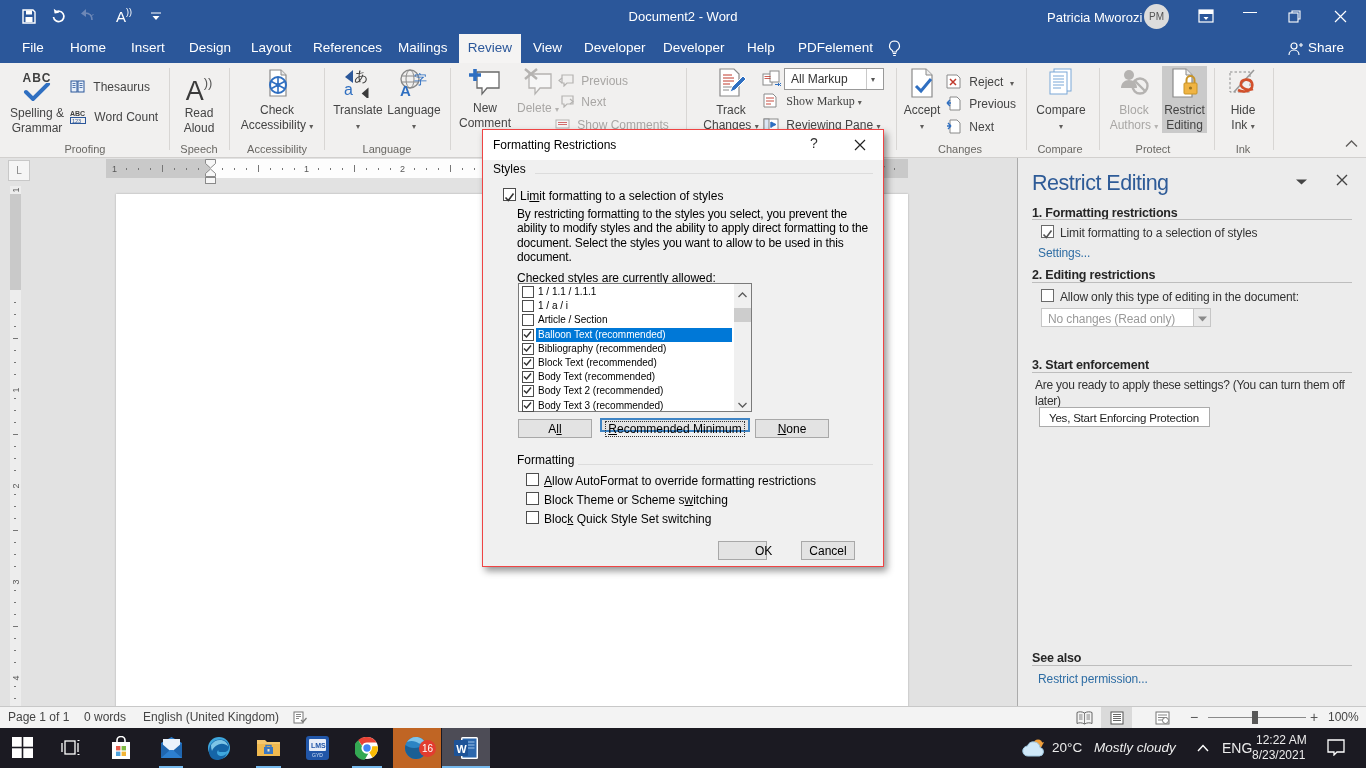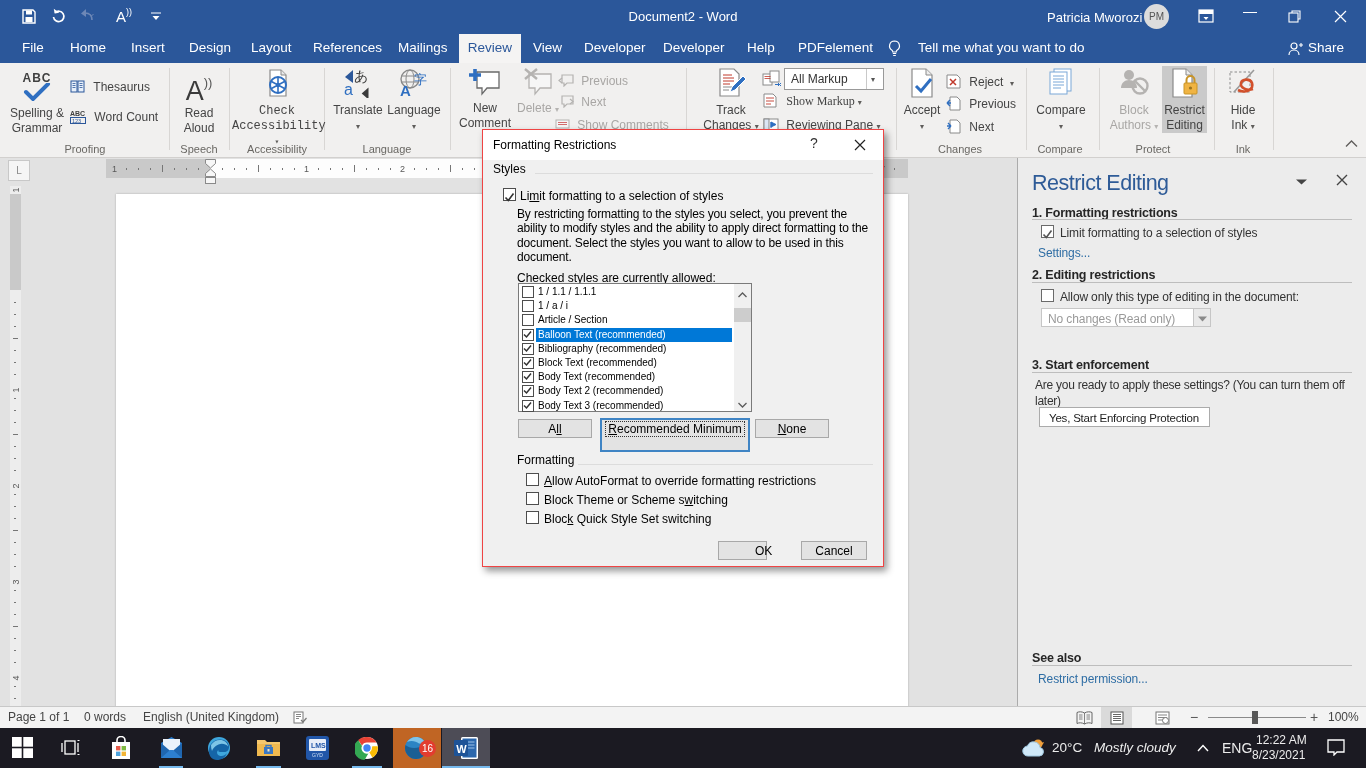--- a/index.html
+++ b/index.html
@@ -104,21 +104,20 @@
   <div class="tab active" style="left:459px;width:62px;">Review</div>
   <div class="tab" style="left:533px;">View</div>
   <div class="tab" style="left:584px;">Developer</div>
   <div class="tab" style="left:663px;">Developer</div>
   <div class="tab" style="left:747px;text-align:center;">Help</div>
   <div class="tab" style="left:798px;">PDFelement</div>
   <svg class="abs" style="left:888px;top:6px" width="13" height="18" viewBox="0 0 13 18">
       <path d="M6.5 1a5 5 0 0 1 2.5 9.3c-.6.4-.8.9-.8 1.7H4.8c0-.8-.2-1.3-.8-1.7A5 5 0 0 1 6.5 1z" fill="none" stroke="#fff" stroke-width="1.2"></path>
       <path d="M4.8 13.5h3.4M5.2 15.5h2.6" stroke="#fff" stroke-width="1.1"></path>
     </svg>
-  <div class="tab" style="left:918px;">Tell me what you want to do</div>
   <svg class="abs" style="left:1288px;top:7px" width="15" height="16" viewBox="0 0 15 16">
       <circle cx="6" cy="5" r="3" fill="none" stroke="#fff" stroke-width="1.2"></circle>
       <path d="M1 14c0-3 2.2-5 5-5s5 2 5 5" fill="none" stroke="#fff" stroke-width="1.2"></path>
       <path d="M11 4h4M13 2v4" stroke="#fff" stroke-width="1.1"></path>
     </svg>
   <div class="tab" style="left:1308px;">Share</div>
 </div>
 <div class="abs" id="ribbon">
 
   <div class="gsep" style="left:169px"></div>
@@ -166,21 +165,21 @@
         <text x="2" y="13" font-size="5.5" fill="#2b579a" font-family="Liberation Sans">123</text>
       </svg>
     <span style="margin-left:4px;">Word Count</span>
   </div>
 
   <div class="bigbtn" style="left:171px;top:5px;width:56px;">
     <div style="font-size:27px;color:#3b3b3b;line-height:30px;">A<span style="font-size:13px;vertical-align:13px;color:#555;">))</span></div>
     <div class="l1" style="margin-top:0;">Read<br>Aloud</div>
   </div>
 
-  <div class="bigbtn" style="left:232px;top:5px;width:90px;font-family:Liberation Mono, monospace;">
+  <div class="bigbtn" style="left:232px;top:5px;width:90px;">
     <svg width="30" height="30" viewBox="0 0 30 30">
         <path d="M8 2h11l5 5v21H8z" fill="#fff" stroke="#8a8a8a" stroke-width="1.2"></path>
         <path d="M19 2v5h5" fill="#e8e8e8" stroke="#8a8a8a"></path>
         <circle cx="16" cy="17" r="8" fill="#fff" stroke="#2f6fc1" stroke-width="2"></circle>
         <circle cx="16" cy="17" r="2.2" fill="#2f6fc1"></circle>
         <path d="M16 9v16M8.5 13l15 8M23.5 13l-15 8" stroke="#2f6fc1" stroke-width="1.6"></path>
       </svg>
     <div class="l1">Check<br>Accessibility <span class="dd">▾</span></div>
   </div>
 
@@ -505,32 +504,32 @@
       <div class="abs" style="left:0;top:0;width:17px;height:17px;text-align:center;"><svg style="margin-top:5px" width="9" height="6" viewBox="0 0 9 6">
             <path d="M.5 5L4.5 1l4 4" fill="none" stroke="#5b5b5b" stroke-width="1.3"></path>
           </svg></div>
       <div class="abs" style="left:0;top:24px;width:17px;height:14px;background:#cdcdcd;"></div>
       <div class="abs" style="left:0;bottom:0;width:17px;height:17px;text-align:center;"><svg style="margin-top:6px" width="9" height="6" viewBox="0 0 9 6">
             <path d="M.5 1l4 4 4-4" fill="none" stroke="#5b5b5b" stroke-width="1.3"></path>
           </svg></div>
     </div>
   </div>
   <div class="dbtn" style="left:35px;top:289px;width:74px;height:19px;line-height:18px;">A<u>ll</u></div>
-  <div class="dbtn" style="left:117px;top:288px;width:150px;height:34px;line-height:19px;border:2px solid #3f84c4;"><span style="outline:1px dotted #333;padding:0 2px;"><u>R</u>ecommended Minimum</span></div>
+  <div class="dbtn" style="left:117px;top:288px;width:150px;height:14px;line-height:19px;border:2px solid #3f84c4;"><span style="outline:1px dotted #333;padding:0 2px;"><u>R</u>ecommended Minimum</span></div>
   <div class="dbtn" style="left:272px;top:289px;width:74px;height:19px;line-height:18px;"><u>N</u>one</div>
   <div class="abs dtext" style="left:34px;top:323px;">Formatting</div>
   <div class="abs" style="left:95px;top:334px;width:295px;height:1px;background:#dcdcdc;"></div>
   <div class="dcheck" style="left:43px;top:343px;"></div>
   <div class="abs dtext" style="left:61px;top:344px;"><u>A</u>llow AutoFormat to override formatting restrictions</div>
   <div class="dcheck" style="left:43px;top:362px;"></div>
   <div class="abs dtext" style="left:61px;top:363px;">Block Theme or Scheme s<u>w</u>itching</div>
   <div class="dcheck" style="left:43px;top:381px;"></div>
   <div class="abs dtext" style="left:61px;top:382px;">Bloc<u>k</u> Quick Style Set switching</div>
   <div class="dbtn" style="left:235px;top:411px;width:49px;height:19px;line-height:18px;padding-left:36px;">OK</div>
-  <div class="dbtn" style="left:318px;top:411px;width:66px;height:19px;line-height:18px;">Cancel</div>
+  <div class="dbtn" style="left:318px;top:411px;width:54px;height:19px;line-height:18px;">Cancel</div>
 </div>
 <div class="abs" id="statusbar">
   <div class="abs" style="left:8px;top:3px;">Page 1 of 1</div>
   <div class="abs" style="left:84px;top:3px;">0 words</div>
   <div class="abs" style="left:143px;top:3px;">English (United Kingdom)</div>
   <svg class="abs" style="left:293px;top:4px" width="14" height="14" viewBox="0 0 14 14">
       <rect x="1" y="1" width="9" height="11" fill="#fff" stroke="#777"></rect>
       <path d="M3 3.5h5M3 5.5h5M3 7.5h3" stroke="#777" stroke-width=".9"></path>
       <path d="M8 9l2 2 3.5-4" fill="none" stroke="#777" stroke-width="1.2"></path>
     </svg>

